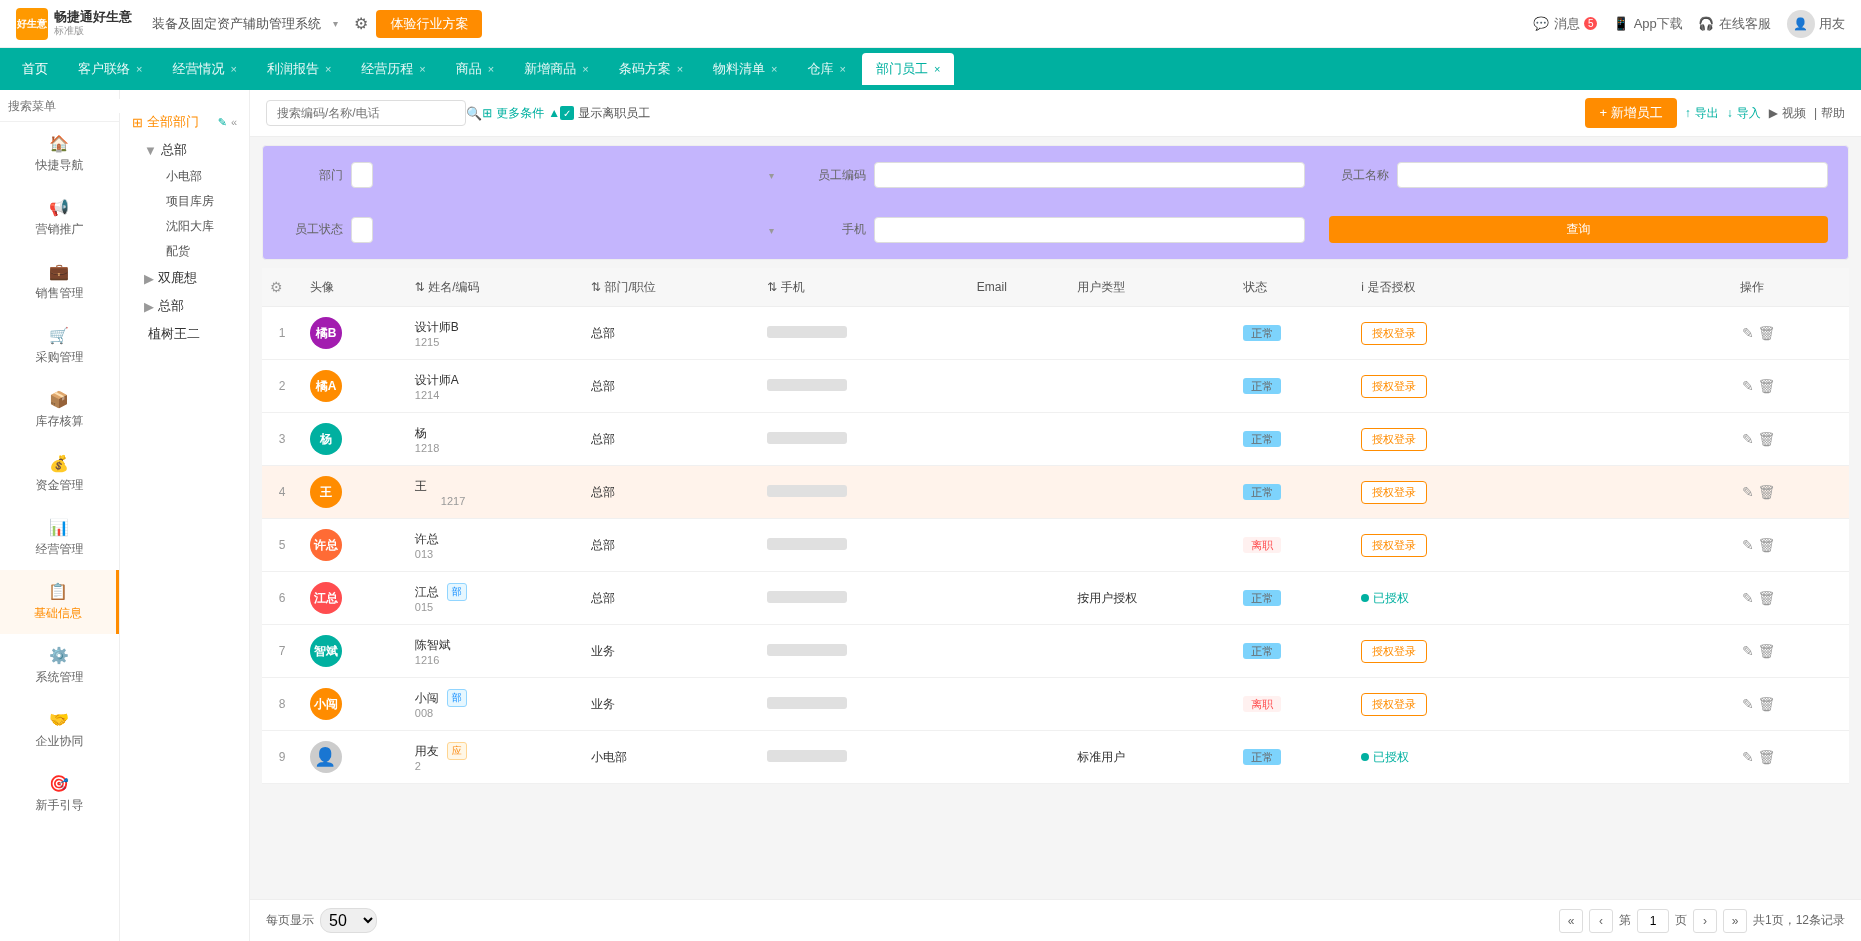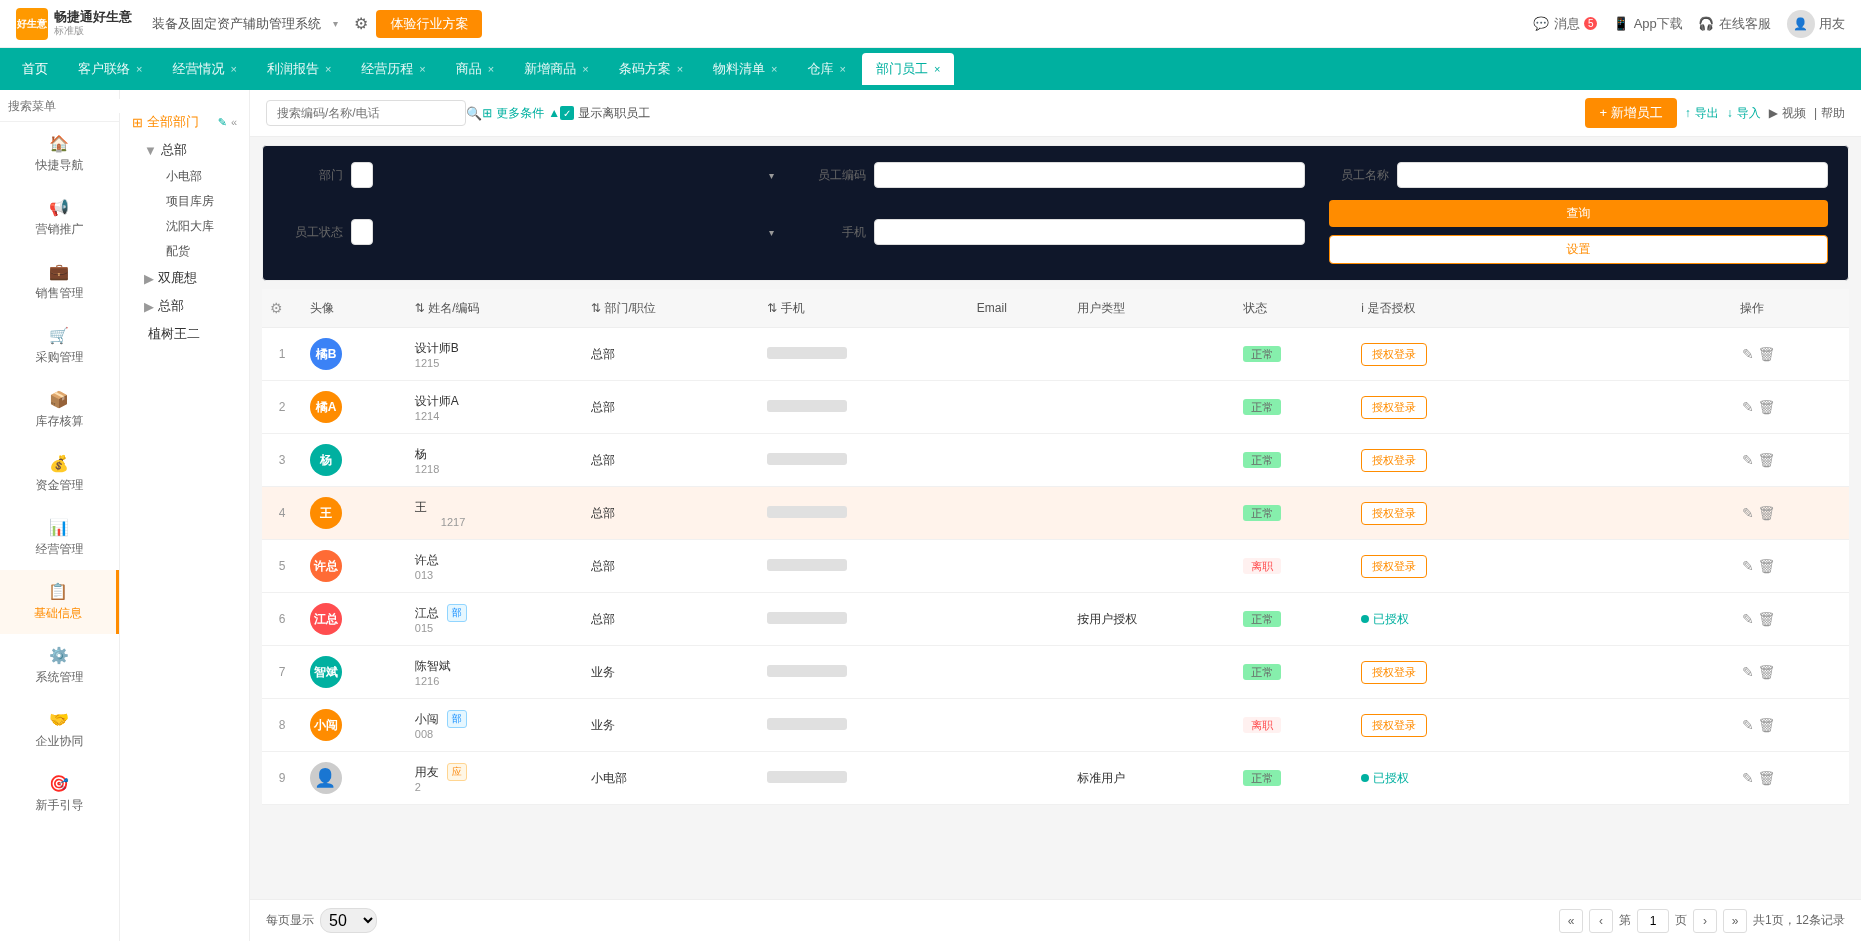--- a/index.html
+++ b/index.html
@@ -86,28 +86,28 @@
     .filter-right { margin-left: auto; display: flex; gap: 8px; align-items: center; }
     .add-btn { background: #ff8c00; color: #fff; border: none; padding: 6px 14px; border-radius: 4px; cursor: pointer; font-size: 13px; }
     .action-link { color: #00b0a0; cursor: pointer; font-size: 12px; display: flex; align-items: center; gap: 4px; }
     .action-link-gray { color: #666; cursor: pointer; font-size: 12px; display: flex; align-items: center; gap: 4px; }
 
     
     .left-panel { width: 130px; background: #fff; border-right: 1px solid #eee; padding: 10px 0; flex-shrink: 0; }
 
     
     .adv-filter {
-      background: #0f172a;
+      background: #c4b5fd;
       border: 1px solid #eee;
       margin: 8px 12px;
       padding: 16px 20px;
       border-radius: 4px;
       display: grid;
       grid-template-columns: 1fr 1fr 1fr;
-      gap: 12px 24px;
+      gap: 28px 24px;
       align-items: center;
     }
     .adv-filter-row { display: flex; align-items: center; gap: 8px; }
     .adv-filter-label { font-size: 12px; color: #666; white-space: nowrap; width: 60px; text-align: right; }
     .adv-filter-input {
       flex: 1;
       border: 1px solid #ddd;
       border-radius: 4px;
       padding: 5px 10px;
       font-size: 12px;
@@ -145,21 +145,21 @@
     tbody tr { border-bottom: 1px solid #f0f0f0; }
     tbody tr.highlighted { background: #fff3eb; }
     tbody td { padding: 10px 8px; vertical-align: middle; }
     .avatar-circle {
       width: 32px; height: 32px; border-radius: 50%;
       display: flex; align-items: center; justify-content: center;
       color: #fff; font-size: 12px; font-weight: bold; flex-shrink: 0;
     }
     .tag-blue { background: #e6f7ff; color: #1890ff; border: 1px solid #91d5ff; border-radius: 3px; padding: 1px 4px; font-size: 10px; margin-left: 4px; }
     .tag-orange { background: #fff7e6; color: #fa8c16; border: 1px solid #ffd591; border-radius: 3px; padding: 1px 4px; font-size: 10px; margin-left: 4px; }
-    .status-normal { background: #86efac; color: #666; border-radius: 3px; padding: 2px 8px; font-size: 11px; }
+    .status-normal { background: #7dd3fc; color: #666; border-radius: 3px; padding: 2px 8px; font-size: 11px; }
     .status-resign { background: #fff1f0; color: #ff4d4f; border-radius: 3px; padding: 2px 8px; font-size: 11px; }
     .auth-btn { background: #fff; color: #ff8c00; border: 1px solid #ff8c00; border-radius: 4px; padding: 3px 10px; font-size: 11px; cursor: pointer; white-space: nowrap; }
     .auth-granted { color: #00b0a0; font-size: 12px; display: flex; align-items: center; gap: 4px; }
     .auth-dot { width: 8px; height: 8px; border-radius: 50%; background: #00b0a0; display: inline-block; }
     .blurred { background: #e0e0e0; border-radius: 3px; height: 12px; width: 80px; display: inline-block; }
     .op-btn { color: #999; cursor: pointer; font-size: 14px; margin: 0 2px; }
     .gear-col { color: #999; font-size: 14px; cursor: pointer; }
 
     
     .table-footer {
@@ -437,21 +437,20 @@
           <div class="select-wrapper">
             <select class="adv-filter-select"><option></option></select>
           </div>
         </div>
         <div class="adv-filter-row">
           <span class="adv-filter-label">手机</span>
           <input class="adv-filter-input" type="text" style="">
         </div>
         <div class="filter-btns">
           <button class="query-btn">查询</button>
-          <button class="set-btn">设置</button>
         </div>
       </div>
 
       <div class="table-wrap">
         <table>
           <thead>
             <tr>
               <th style="width:40px;"><span class="gear-col">⚙</span></th>
               <th>头像</th>
               <th>
@@ -470,21 +469,21 @@
                 <span>ℹ</span> 是否授权
               </th>
               <th style="width:200px;"></th>
               <th>操作</th>
             </tr>
           </thead>
           <tbody id="table-body">
           <tr>
                 <td style="text-align: center; color: rgb(153, 153, 153);">1</td>
                 <td>
-                  <div class="avatar-circle" style="background: #3b82f6;">橘B</div>
+                  <div class="avatar-circle" style="background: #a21caf;">橘B</div>
                 </td>
                 <td>
                   <div style="display:flex;align-items:center;gap:4px;">
                     <span>设计师B</span>
                   </div>
                   <div style="color:#999;font-size:11px;">1215</div>
                 </td>
                 <td>总部</td>
                 <td><span class="blurred"></span></td>
                 <td></td>

